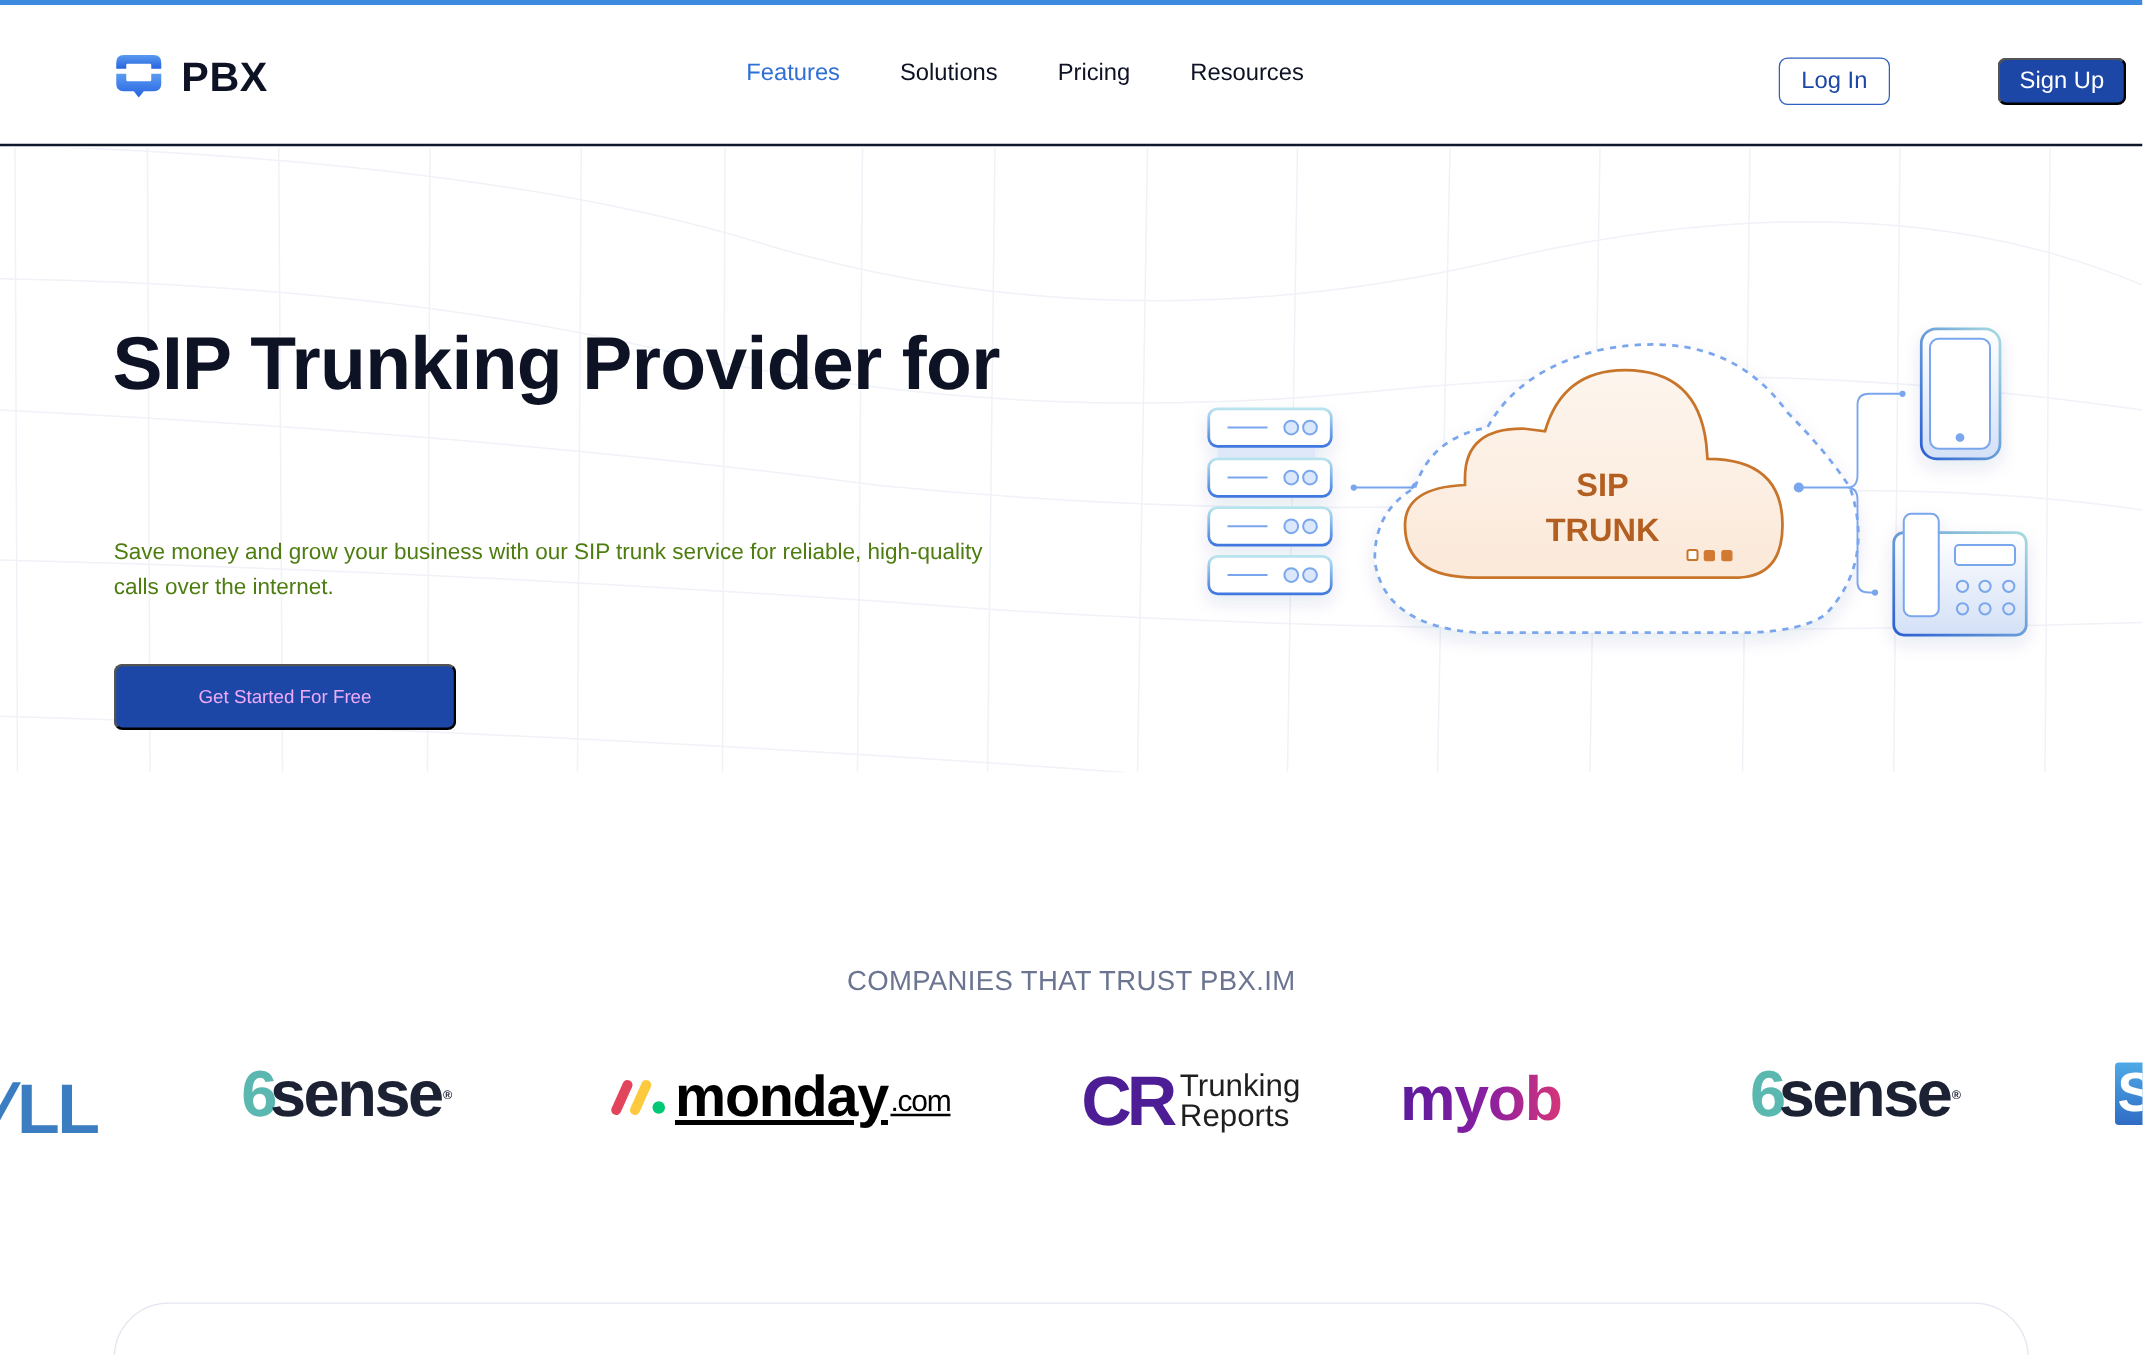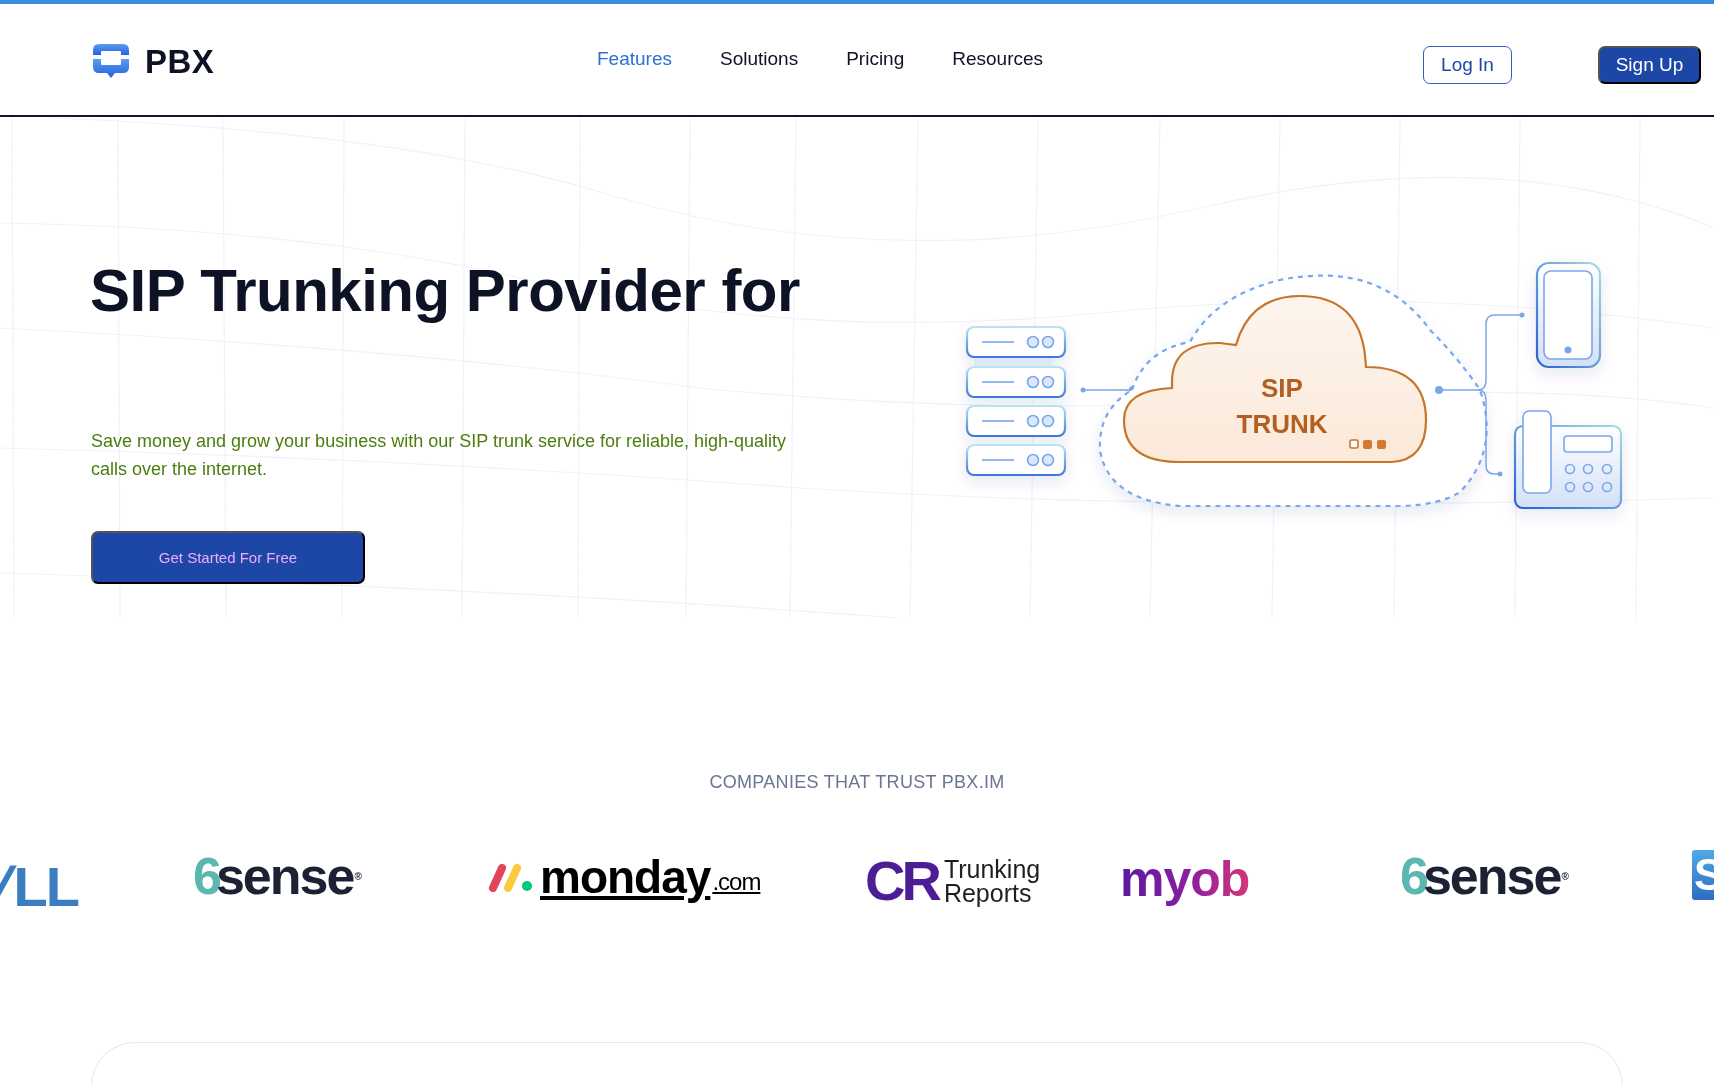--- a/index.html
+++ b/index.html
@@ -21,21 +21,21 @@
   .btn-signup { position: absolute; left: 1598px; top: 42px; width: 103px; height: 38px; border-radius: 7px; color: #fff; background: #1d47a6; font-size: 19px; display: flex; align-items: center; justify-content: center; cursor: pointer; }
 
   .hero-bg { position: absolute; left: 0; top: 118px; width: 1714px; height: 500px; overflow: hidden; }
 
   .hero-title { position: absolute; left: 90px; top: 240px; font-size: 60px; font-weight: 700; line-height: 77px; color: #0d1224; letter-spacing: -0.5px; width: 760px; margin-top: 12px; }
   .hero-sub { position: absolute; left: 91px; top: 427px; width: 720px; font-size: 18px; line-height: 28px; color: #4d7c0f; }
   .cta { position: absolute; left: 91px; top: 531px; width: 274px; height: 53px; background: #1d47a6; color: #f0abfc; border-radius: 7px; font-size: 15px; display: flex; align-items: center; justify-content: center; cursor: pointer; }
 
   .diagram { position: absolute; left: 940px; top: 250px; width: 700px; height: 280px; }
 
-  .trust-label { position: absolute; left: 0; width: 1714px; top: 772px; text-align: center; font-size: 18px; color: #6b7592; letter-spacing: 0.3px; }
+  .trust-label { position: absolute; left: 0; width: 1714px; top: 772px; text-align: center; font-size: 22px; color: #6b7592; letter-spacing: 0.3px; }
 
   .logos { position: absolute; left: 0; top: 840px; width: 1714px; height: 80px; }
   .logo-item { position: absolute; display: flex; align-items: center; }
   .dell { left: 0; top: 14px; font-size: 56px; font-weight: 700; color: #3a7dc0; letter-spacing: -2px; }
   .sense { font-size: 52px; font-weight: 700; color: #1c2233; letter-spacing: -2px; }
   .sense .six { color: #5bb8b0; font-size: 52px; font-weight: 700; margin-right: -4px; }
   .sense .reg { font-size: 10px; vertical-align: top; margin-left: 1px; color: #1c2233; }
   .monday { left: 488px; top: 10px; font-size: 46px; font-weight: 700; color: #000000; letter-spacing: -1px; text-decoration: underline; }
   .monday .com { font-size: 24px; font-weight: 400; margin-left: 2px; align-self: flex-end; margin-bottom: 8px; }
   .cr { left: 865px; top: 8px; }

